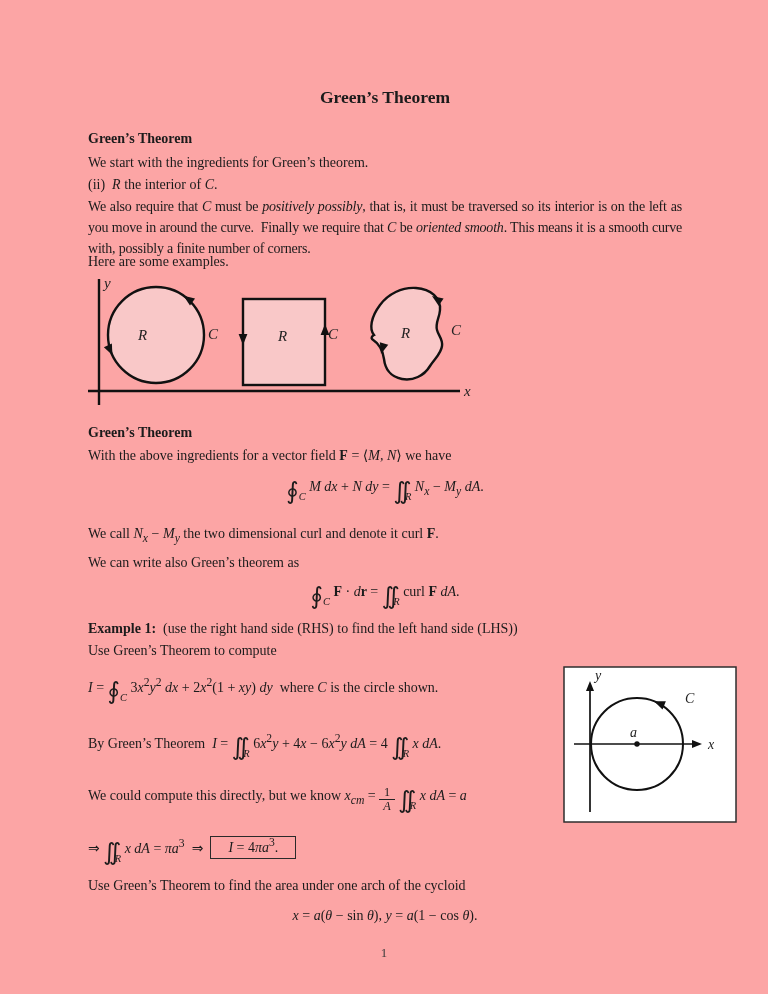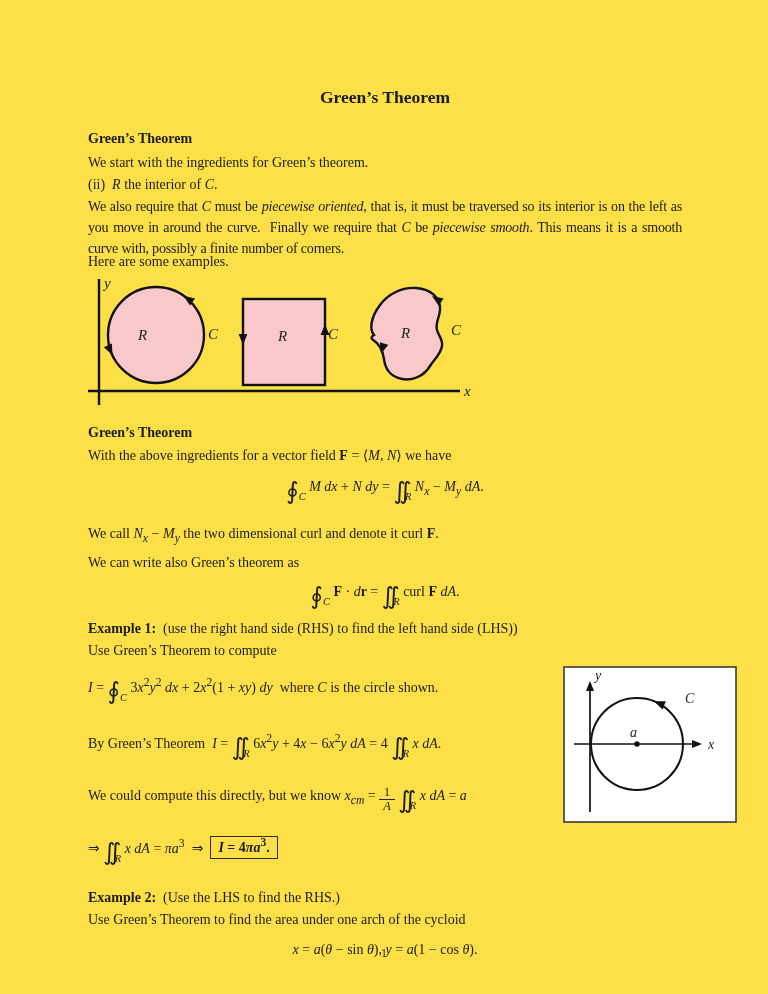--- a/index.html
+++ b/index.html
@@ -1,17 +1,17 @@
 <!DOCTYPE html>
 <html><head>
 <meta charset="utf-8">
 <style>
   html,body { margin:0; padding:0; background:#ffffff; }
   .page {
-    position:relative; width:768px; height:994px; background:#fde047;
+    position:relative; width:768px; height:994px; background:#fca5a5;
     font-family:"Liberation Serif","DejaVu Serif",serif;
     color:#1b1b1b; font-size:14px; line-height:22px; overflow:hidden;
   }
   .content { position:absolute; left:88px; top:0; width:594px; }
   .doc-title { padding-top:86px; text-align:center; font-weight:bold; font-size:17.5px; }
   .sec-head { font-weight:bold; margin-top:20px; }
   .sec-head2 { font-weight:bold; margin-top:14px; }
   .line { margin-top:2px; }
   .tight { margin-top:0; }
   .justify { text-align:justify; letter-spacing:-0.2px; line-height:21px; }
@@ -23,42 +23,42 @@
   .mline4 { line-height:34px; margin-top:4px; }
   .ex-head { }
   .ex-head2 { margin-top:12px; }
   .op { font-family:"DejaVu Sans",sans-serif; font-size:170%; vertical-align:-0.32em; font-style:normal; }
   .iint { letter-spacing:-0.28em; }
   .lim { font-size:10.5px; font-style:italic; vertical-align:-0.85em; }
   .sym { font-family:"DejaVu Sans",sans-serif; }
   .frac { display:inline-block; vertical-align:-0.85em; text-align:center; font-size:88%; line-height:1.08; }
   .frac .fnum { display:block; padding:0 4px; }
   .frac .fden { display:block; border-top:1px solid #222; padding:0 4px; }
-  .boxed { border:1.3px solid #2a2a2a; padding:3px 7px;font-weight:bold; }
+  .boxed { border:1.3px solid #2a2a2a; padding:3px 17px; }
   .axis { stroke:#111; stroke-width:2.4; }
   .region { stroke:#111; stroke-width:2.4; }
   .flabel { font-family:"Liberation Serif",serif; font-style:italic; font-size:15px; fill:#222; }
   .flabel2 { font-family:"Liberation Serif",serif; font-style:italic; font-size:14px; fill:#222; }
   .arrow { fill:#111; stroke:none; }
   .fig2-box { position:absolute; left:563px; top:666px; }
   .fig2-stroke { stroke:#111; stroke-width:1.7; fill:none; }
   .page-number { position:absolute; top:942px; left:0; width:768px; text-align:center; font-size:13px; color:#3c3c3c; }
 </style>
 </head>
 <body>
 
 <div class="page">
   <div class="content">
 
     <div class="doc-title">Green’s Theorem</div>
 
     <div class="sec-head">Green’s Theorem</div>
     <div class="line">We start with the ingredients for Green’s theorem.</div>
     <div class="tight">(ii) &nbsp;<i>R</i> the interior of <i>C</i>.</div>
-    <div class="tight justify">We also require that <i>C</i> must be <i>piecewise oriented</i>, that is, it must be traversed so its interior is on the left as you move in around the curve.&nbsp; Finally we require that <i>C</i> be <i>piecewise smooth</i>. This means it is a smooth curve with, possibly a finite number of corners.</div>
+    <div class="tight justify">We also require that <i>C</i> must be <i>positively possibly</i>, that is, it must be traversed so its interior is on the left as you move in around the curve.&nbsp; Finally we require that <i>C</i> be <i>oriented smooth</i>. This means it is a smooth curve with, possibly a finite number of corners.</div>
     <div class="examples-line">Here are some examples.</div>
 
     <svg class="fig1" width="385" height="131" viewBox="0 0 385 131">
       <line class="axis" x1="11" y1="2" x2="11" y2="128"></line>
       <line class="axis" x1="0" y1="114" x2="372" y2="114"></line>
       <text class="flabel" x="16" y="11">y</text>
       <text class="flabel" x="376" y="119">x</text>
 
       <circle class="region" cx="68" cy="58" r="48" fill="#f9c8c8"></circle>
       <polygon class="arrow" points="0,0 -11,4.4 -11,-4.4" transform="translate(95.5,18.7) rotate(-145)"></polygon>
@@ -96,21 +96,20 @@
     <div class="line">We can write also Green’s theorem as</div>
     <div class="display" style="margin-top:2px"><span class="op">∮</span><sub class="lim">C</sub> <b>F</b> · <i>d</i><b>r</b> = <span class="op iint">∫∫</span><sub class="lim">R</sub> curl <b>F</b> <i>dA</i>.</div>
 
     <div class="ex-head"><b>Example 1:</b> &nbsp;(use the right hand side (RHS) to find the left hand side (LHS))</div>
     <div class="tight">Use Green’s Theorem to compute</div>
     <div class="mline"><i>I</i> = <span class="op">∮</span><sub class="lim">C</sub> 3<i>x</i><sup>2</sup><i>y</i><sup>2</sup> <i>dx</i> + 2<i>x</i><sup>2</sup>(1 + <i>xy</i>) <i>dy</i> &nbsp;where <i>C</i> is the circle shown.</div>
     <div class="mline">By Green’s Theorem &nbsp;<i>I</i> = <span class="op iint">∫∫</span><sub class="lim">R</sub> 6<i>x</i><sup>2</sup><i>y</i> + 4<i>x</i> − 6<i>x</i><sup>2</sup><i>y</i> <i>dA</i> = 4 <span class="op iint">∫∫</span><sub class="lim">R</sub> <i>x</i> <i>dA</i>.</div>
     <div class="mline4">We could compute this directly, but we know <i>x<sub>cm</sub></i> = <span class="frac"><span class="fnum">1</span><span class="fden"><i>A</i></span></span> <span class="op iint">∫∫</span><sub class="lim">R</sub> <i>x</i> <i>dA</i> = <i>a</i></div>
     <div class="mline4"><span class="sym">⇒</span> <span class="op iint">∫∫</span><sub class="lim">R</sub> <i>x</i> <i>dA</i> = <i>πa</i><sup>3</sup> &nbsp;<span class="sym">⇒</span>&nbsp; <span class="boxed"><i>I</i> = 4<i>πa</i><sup>3</sup>.</span></div>
 
-    <div class="ex-head2"><b>Example 2:</b> &nbsp;(Use the LHS to find the RHS.)</div>
     <div class="tight">Use Green’s Theorem to find the area under one arch of the cycloid</div>
     <div class="display2"><i>x</i> = <i>a</i>(<i>θ</i> − sin <i>θ</i>), <i>y</i> = <i>a</i>(1 − cos <i>θ</i>).</div>
 
   </div>
 
   <svg class="fig2-box" width="174" height="157" viewBox="0 0 174 157">
     <rect x="1" y="1" width="172" height="155" fill="#ffffff" stroke="#2e2e2e" stroke-width="1.5"></rect>
     <line class="fig2-stroke" x1="27" y1="20" x2="27" y2="146"></line>
     <polygon class="arrow" points="0,0 -10,4 -10,-4" transform="translate(27,15) rotate(-90)"></polygon>
     <line class="fig2-stroke" x1="11" y1="78" x2="134" y2="78"></line>

